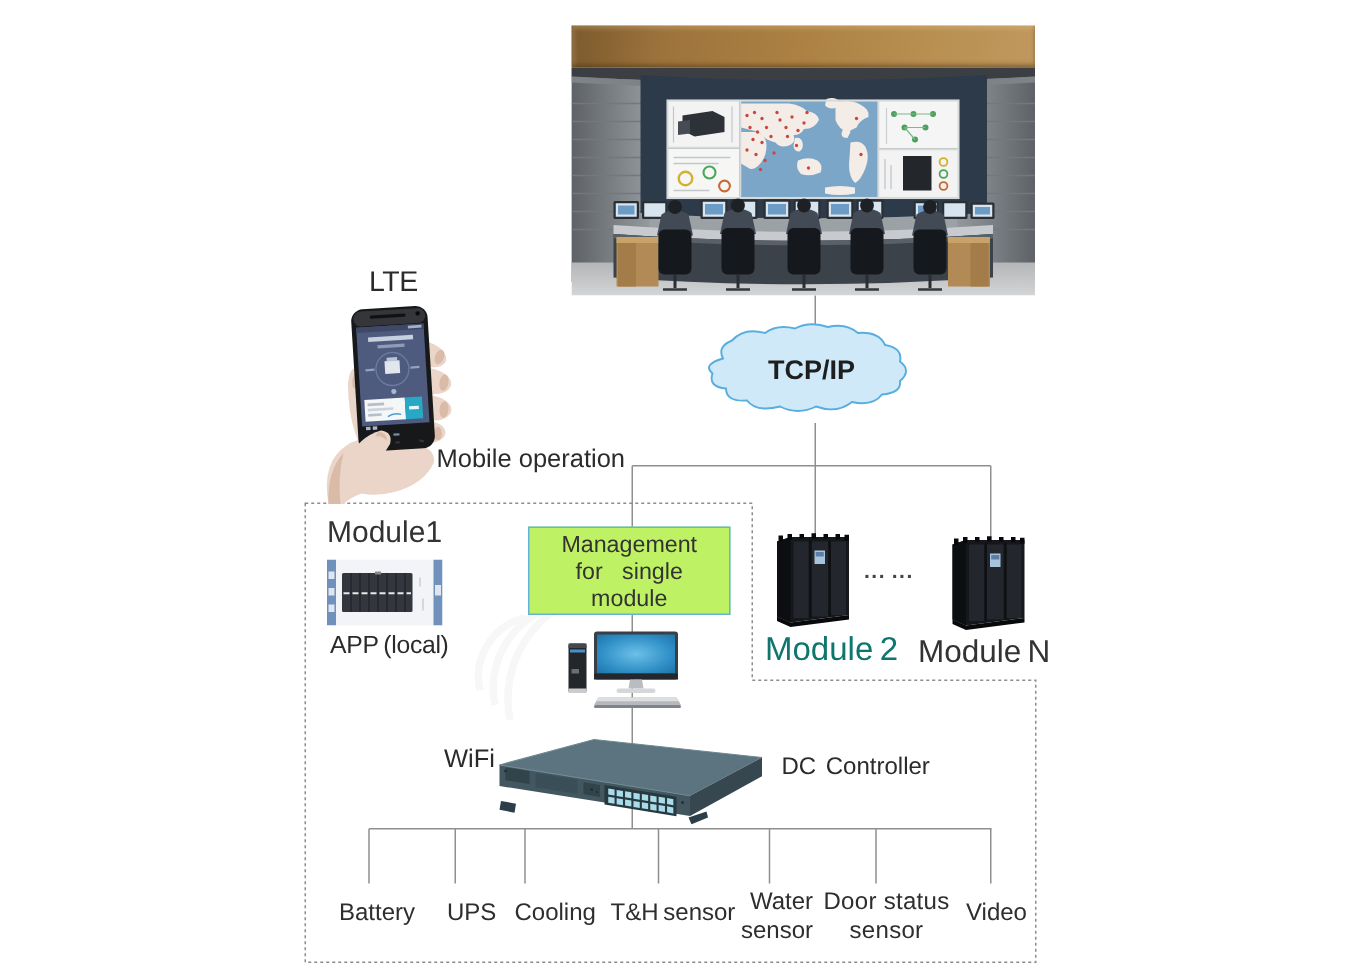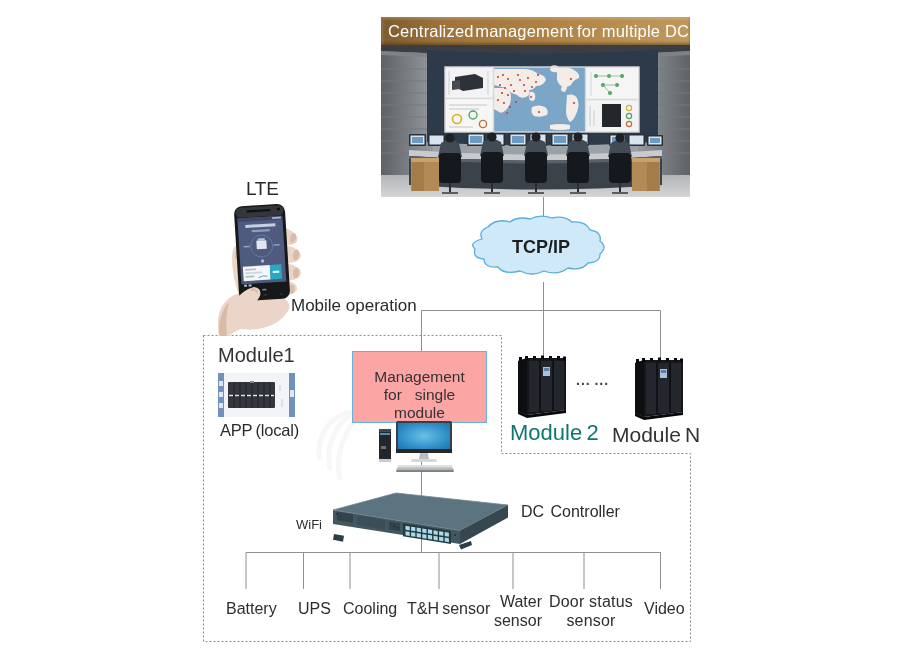--- a/index.html
+++ b/index.html
@@ -34,21 +34,20 @@
 
     <g stroke="#f7f7f7" stroke-width="5" fill="none">
       <path d="M320,460 A40,40 0 0 1 350,412"></path>
       <path d="M330,470 A56,56 0 0 1 372,404"></path>
       <path d="M340,480 A72,72 0 0 1 394,396"></path>
     </g>
   </svg>
 
   <div class="abs" style="left:381px;top:17px;width:309px;height:28px;
      background:linear-gradient(100deg,#7b5a2d 0%,#9d733c 20%,#ad8144 50%,#b98f52 78%,#c0985e 100%);box-shadow:inset 0 -2px 3px rgba(60,40,10,0.45), inset 2px 2px 3px rgba(255,230,180,0.25);"></div>
-  <div class="txt" style="left:388px;top:22px;font-size:16.5px;color:#fff;letter-spacing:0.2px;">Centralized management for multiple DC</div>
 
   <div class="abs" style="left:381px;top:45px;width:309px;height:152px;">
     <svg width="309" height="152" viewBox="0 0 309 152">
       <defs>
         <linearGradient id="wallL" x1="0" y1="0" x2="1" y2="0">
           <stop offset="0" stop-color="#5e6266"></stop>
             <stop offset="1" stop-color="#94999e"></stop>
         </linearGradient>
         <linearGradient id="wallR" x1="0" y1="0" x2="1" y2="0">
           <stop offset="0" stop-color="#94999e"></stop>
@@ -355,22 +354,22 @@
       </g>
       <rect x="32" y="8" width="4" height="2" fill="#888"></rect>
       <g stroke="#c9ced6" stroke-width="1">
         <line x1="62" y1="12" x2="62" y2="18"></line>
           <line x1="64" y1="26" x2="64" y2="34"></line>
       </g>
     </svg>
   </div>
   <div class="txt" style="left:220px;top:421px;font-size:16.5px;letter-spacing:-0.2px;color:#2b2b2b;text-align:right;">APP (local)</div>
 
-  <div class="abs" style="left:352px;top:351px;width:133px;height:54px;background:#fca5a5;border:1.5px solid #62b4dc;
-       font-size:15.5px;color:#333;text-align:center;line-height:18px;padding-top:16px;">
+  <div class="abs" style="left:352px;top:351px;width:133px;height:54px;background:#bef264;border:1.5px solid #62b4dc;
+       font-size:15.5px;color:#333;text-align:center;line-height:18px;padding-top:3px;">
     Management<br>for&nbsp;&nbsp;&nbsp;single<br>module</div>
 
   <div class="abs" style="left:375px;top:419px;width:82px;height:53px;">
     <svg width="82" height="53" viewBox="0 0 82 53">
       <defs>
         <radialGradient id="pcscr" cx="0.5" cy="0.5" r="0.75">
           <stop offset="0" stop-color="#6cc0e8"></stop>
             <stop offset="0.6" stop-color="#2f8fc6"></stop>
             <stop offset="1" stop-color="#1b6ea3"></stop>
         </radialGradient>
@@ -387,21 +386,21 @@
       <rect x="21" y="30" width="56" height="4" fill="#24272b"></rect>
       <path d="M45,34 h8 l1,6 h-10 z" fill="#b9bcc0"></path>
       <rect x="36" y="40" width="26" height="3" rx="1.5" fill="#d5d7d9"></rect>
 
       <path d="M24,46 h52 l3,5 h-58 z" fill="#b5b8bc"></path>
       <path d="M24,46 h52 l1.5,2.5 h-55 z" fill="#dcdee0"></path>
       <rect x="21" y="51" width="58" height="2" rx="1" fill="#808489"></rect>
     </svg>
   </div>
 
-  <div class="txt" style="left:296px;top:517px;font-size:13px;color:#2b2b2b;text-align:center;">WiFi</div>
+  <div class="txt" style="left:296px;top:496px;font-size:17px;color:#2b2b2b;text-align:center;">WiFi</div>
   <div class="abs" style="left:330px;top:488px;width:182px;height:64px;">
     <svg width="182" height="64" viewBox="0 0 182 64">
 
       <path d="M3,22 L66,5 L178,17 L130,42.5 Z" fill="#5b747f"></path>
       <path d="M3,22 L66,5 L178,17" fill="none" stroke="#6e8893" stroke-width="0.8"></path>
 
       <path d="M3,22 L130,42.5 L130,56 L3,36 Z" fill="#42575f"></path>
 
       <path d="M130,42.5 L178,17 L178,29.5 L130,56 Z" fill="#36474f"></path>
 

